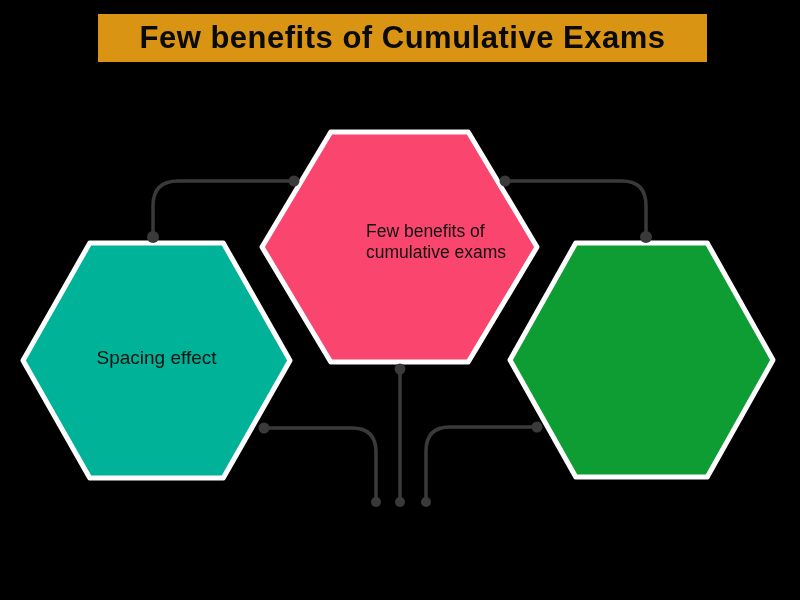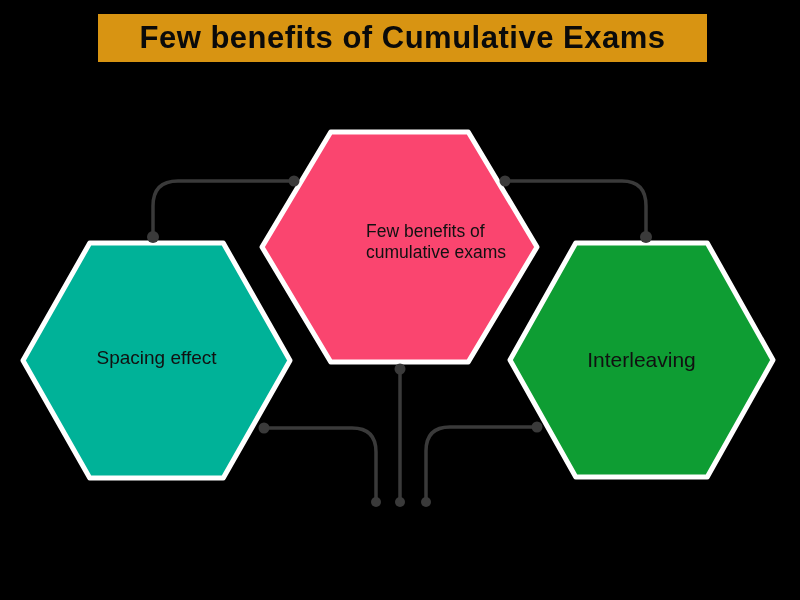--- a/index.html
+++ b/index.html
@@ -115,15 +115,14 @@
       <circle class="dot" cx="537" cy="427" r="5.5"></circle>
       <circle class="dot" cx="376" cy="502" r="5"></circle>
       <circle class="dot" cx="400" cy="502" r="5"></circle>
       <circle class="dot" cx="426" cy="502" r="5"></circle>
     </g>
   </svg>
 
   <div class="label label-center">Few benefits of
 cumulative exams</div>
   <div class="label label-left">Spacing effect</div>
-  <div class="label label-right">Interleaving</div>
 
 </div>
 
 </body></html>

